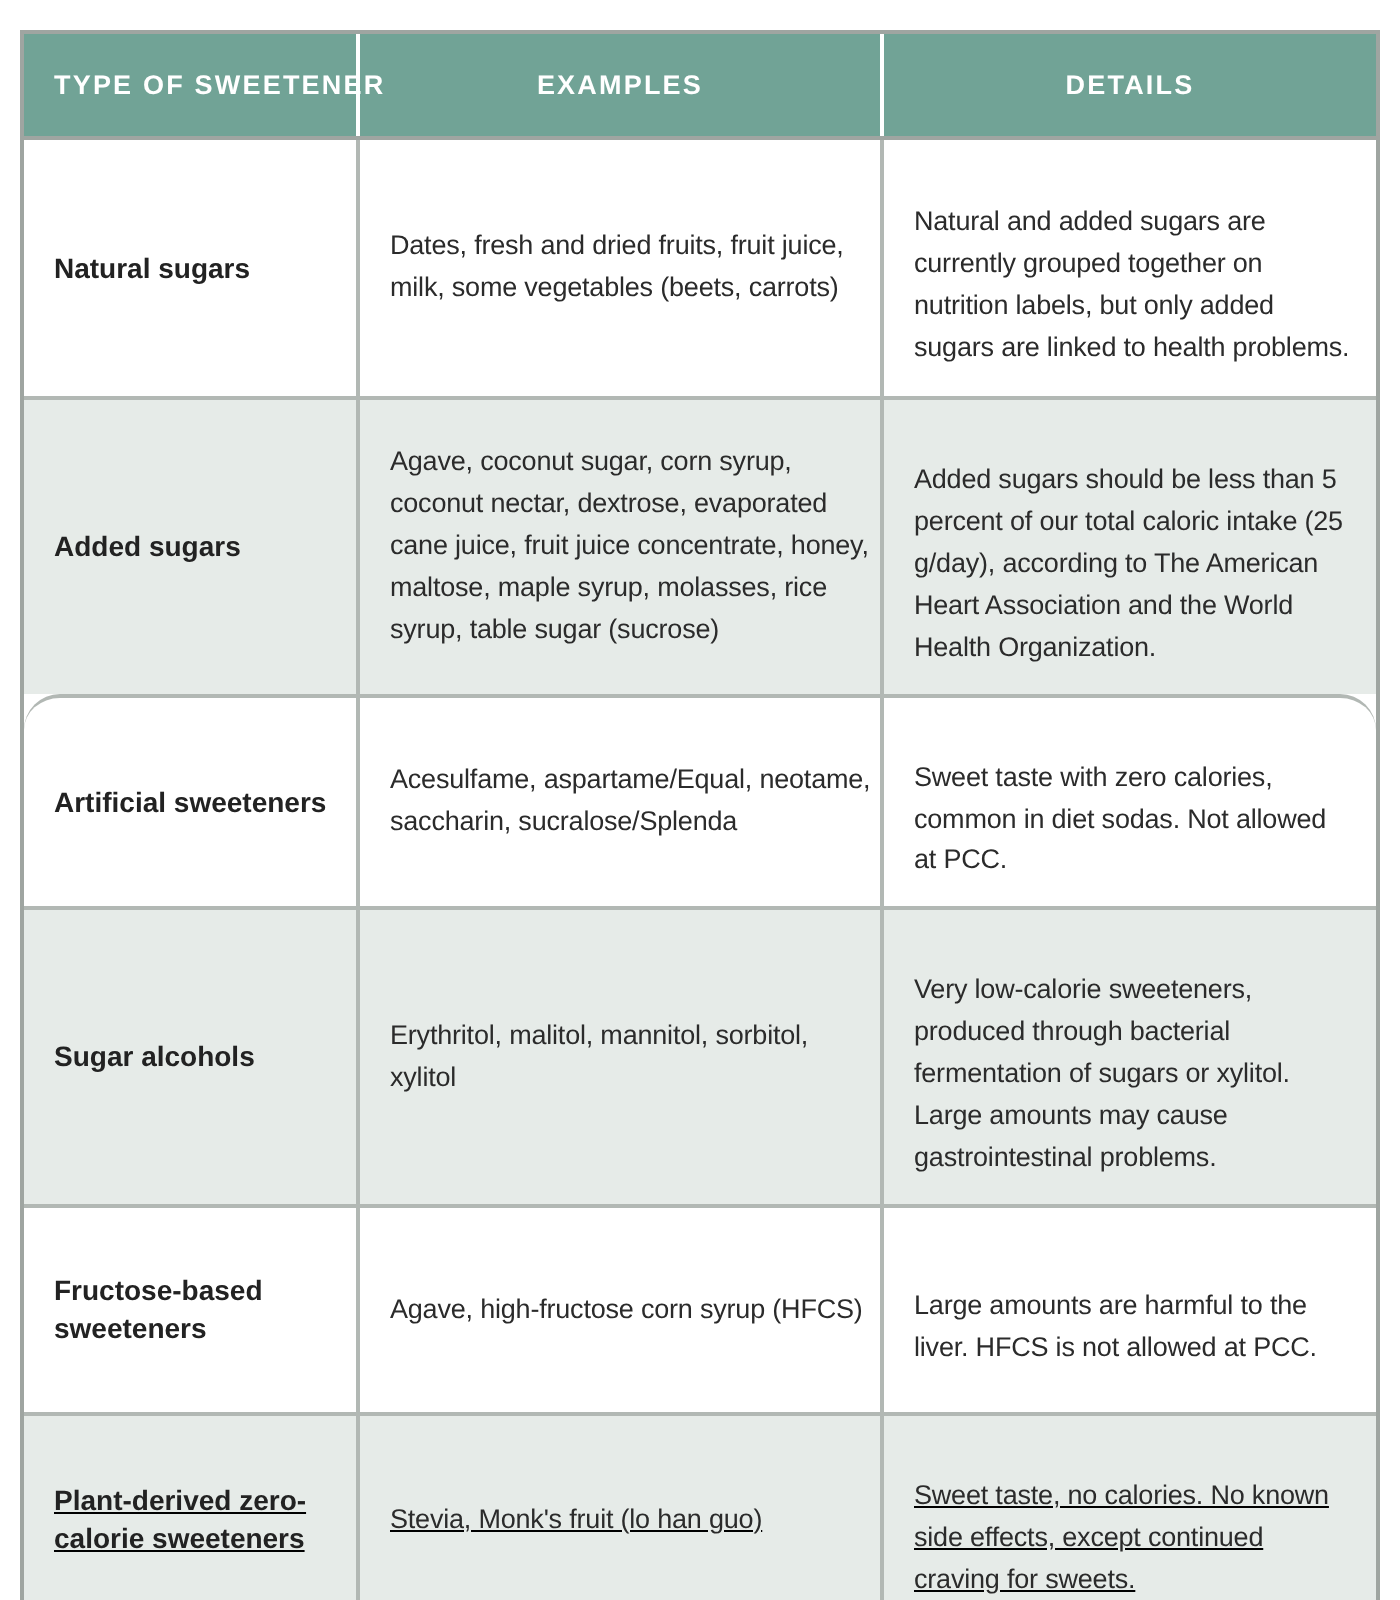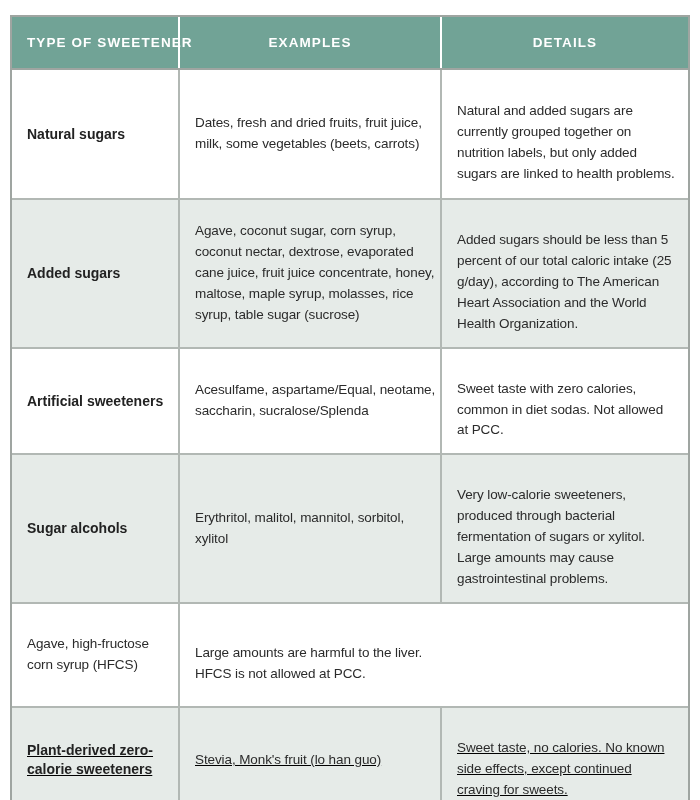--- a/index.html
+++ b/index.html
@@ -48,21 +48,21 @@
   
   .row {
     display: grid;
     grid-template-columns: 168px 262px 1fr;
     background: #ffffff;
   }
   .row + .row { border-top: 2px solid #b2b8b4; }
   .row.alt { background: #e6ebe8; }
   .row-0 { min-height: 128px; }
   .row-1 { min-height: 144px; }
-  .row-2 { min-height: 102px; }
+  .row-2 { min-height: 102px; border-radius: 18px; }
   .row-3 { min-height: 126px; }
   .row-4 { min-height: 102px; }
   .row-5 { min-height: 101px; text-decoration: underline; }
   .cell {
     display: flex;
     align-items: center;
     box-sizing: border-box;
     padding: 12px 14px 12px 15px;
     border-right: 2px solid #b2b8b4;
     font-size: 13.5px;
@@ -111,20 +111,21 @@
     <div class="cell details">Sweet taste with zero calories, common in diet sodas. Not allowed at PCC.</div>
   </div>
 
   <div class="row row-3 alt">
     <div class="cell type">Sugar alcohols</div>
     <div class="cell examples">Erythritol, malitol, mannitol, sorbitol, xylitol</div>
     <div class="cell details">Very low-calorie sweeteners, produced through bacterial fermentation of sugars or xylitol.  Large amounts may cause gastrointestinal problems.</div>
   </div>
 
   <div class="row row-4">
+    <div class="cell type">Fructose-based sweeteners</div>
     <div class="cell examples">Agave, high-fructose corn syrup (HFCS)</div>
     <div class="cell details">Large amounts are  harmful to the liver.  HFCS is not allowed at PCC.</div>
   </div>
 
   <div class="row row-5 alt">
     <div class="cell type">Plant-derived zero-calorie sweeteners</div>
     <div class="cell examples">Stevia, Monk's fruit (lo han guo)</div>
     <div class="cell details">Sweet taste, no calories. No known side effects, except continued craving for sweets.</div>
   </div>
 

